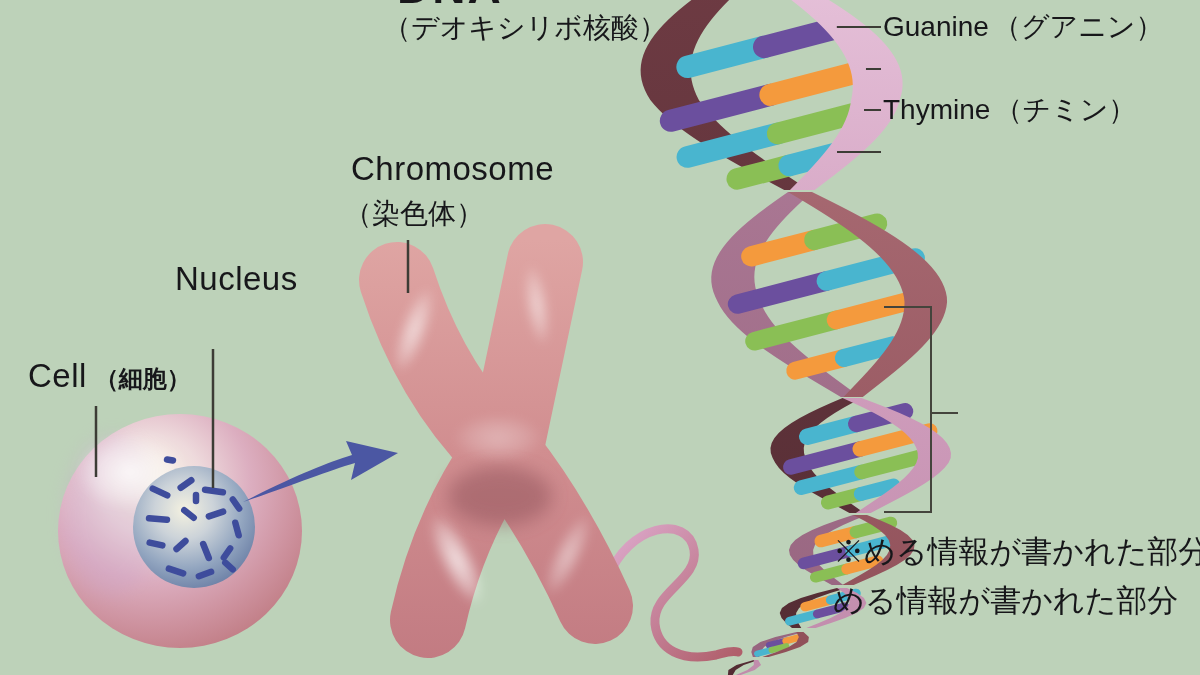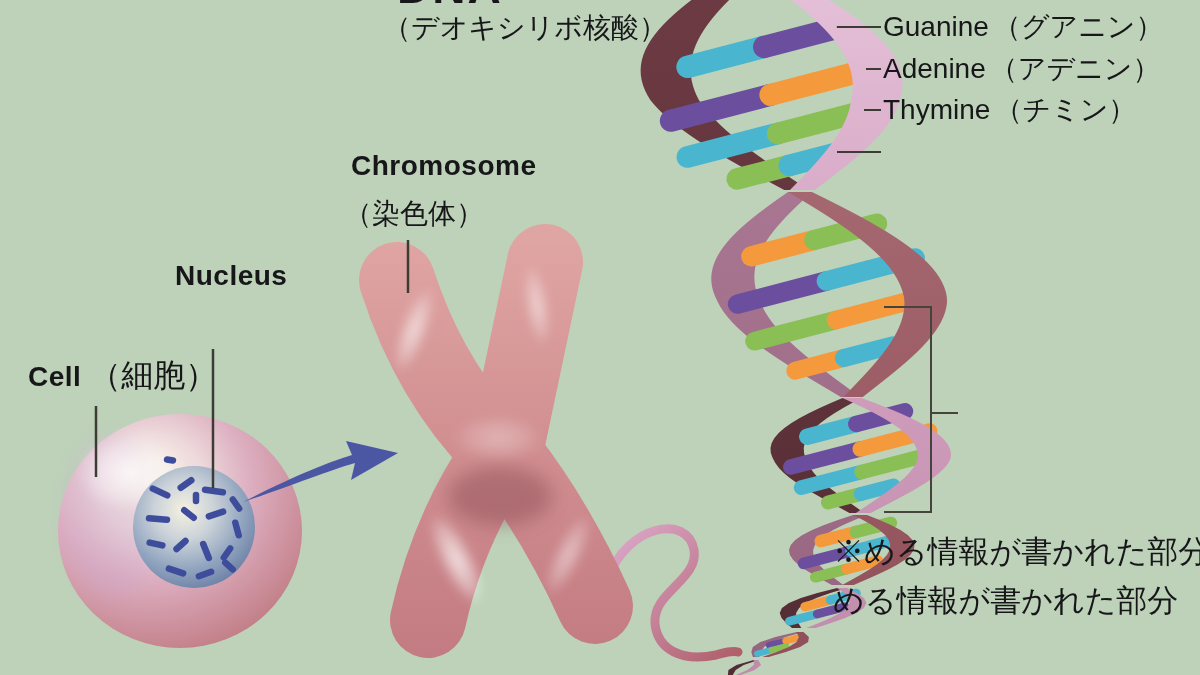--- a/index.html
+++ b/index.html
@@ -1,25 +1,25 @@
 <!DOCTYPE html>
 <html><head>
 <meta charset="utf-8">
 <style>
   html,body{margin:0;padding:0}
   .stage{position:relative;width:1200px;height:675px;overflow:hidden;
          background:#bdd2b9;font-family:"Liberation Sans",sans-serif;color:#17171a}
   .stage svg{position:absolute;left:0;top:0}
   .lbl{position:absolute;white-space:nowrap;line-height:1.08}
-  .en-big{font-weight:bold;font-size:28px;letter-spacing:0.5px}
+  .en-big{font-weight:normal;font-size:33px;letter-spacing:0.5px}
   .ja{font-size:28px;font-weight:normal}
   .dna-en{font-weight:bold;font-size:46px;letter-spacing:2px}
   .base-row{position:absolute;left:883px;font-size:28px;height:34px;line-height:34px;white-space:nowrap}
   .base-row .jp{margin-left:4px}
-  .cell-row .ja-inline{font-size:32px;font-weight:normal;margin-left:8px}
+  .cell-row .ja-inline{font-size:24px;font-weight:bold;margin-left:8px}
   .note{position:absolute;left:833px;top:527px;font-size:31px;line-height:49px;white-space:nowrap}
 </style>
 </head>
 <body>
 
 <div class="stage" id="stage" style="background: rgb(189, 210, 185);">
 
   <svg id="art" width="1200" height="675" viewBox="0 0 1200 675">
     <defs>
       <radialGradient id="cellGrad" cx="0.38" cy="0.30" r="0.85">
@@ -195,23 +195,20 @@
 
     <path fill="none" stroke="#44443c" stroke-width="2" d="M 884 307 L 931 307 L 931 512 L 884 512 M 931 413 L 958 413"></path>
   </svg>
 
   <div class="lbl dna-en" style="left:397px;top:-37px">DNA</div>
   <div class="lbl ja" style="left:383px;top:13px">（デオキシリボ核酸）</div>
 
   <div class="base-row" style="top:10px">
     <span class="en">Guanine</span><span class="jp">（グアニン）</span>
   </div>
-  <div class="base-row" style="top:52px">
-    <span class="en">Adenine</span><span class="jp">（アデニン）</span>
-  </div>
   <div class="base-row" style="top:93px">
     <span class="en">Thymine</span><span class="jp">（チミン）</span>
   </div>
 
   <div class="lbl en-big" style="left:351px;top:151px">Chromosome</div>
   <div class="lbl ja" style="left:344px;top:199px">（染色体）</div>
 
   <div class="lbl en-big" style="left:175px;top:261px">Nucleus</div>
 
   <div class="lbl cell-row" style="left:28px;top:358px">

